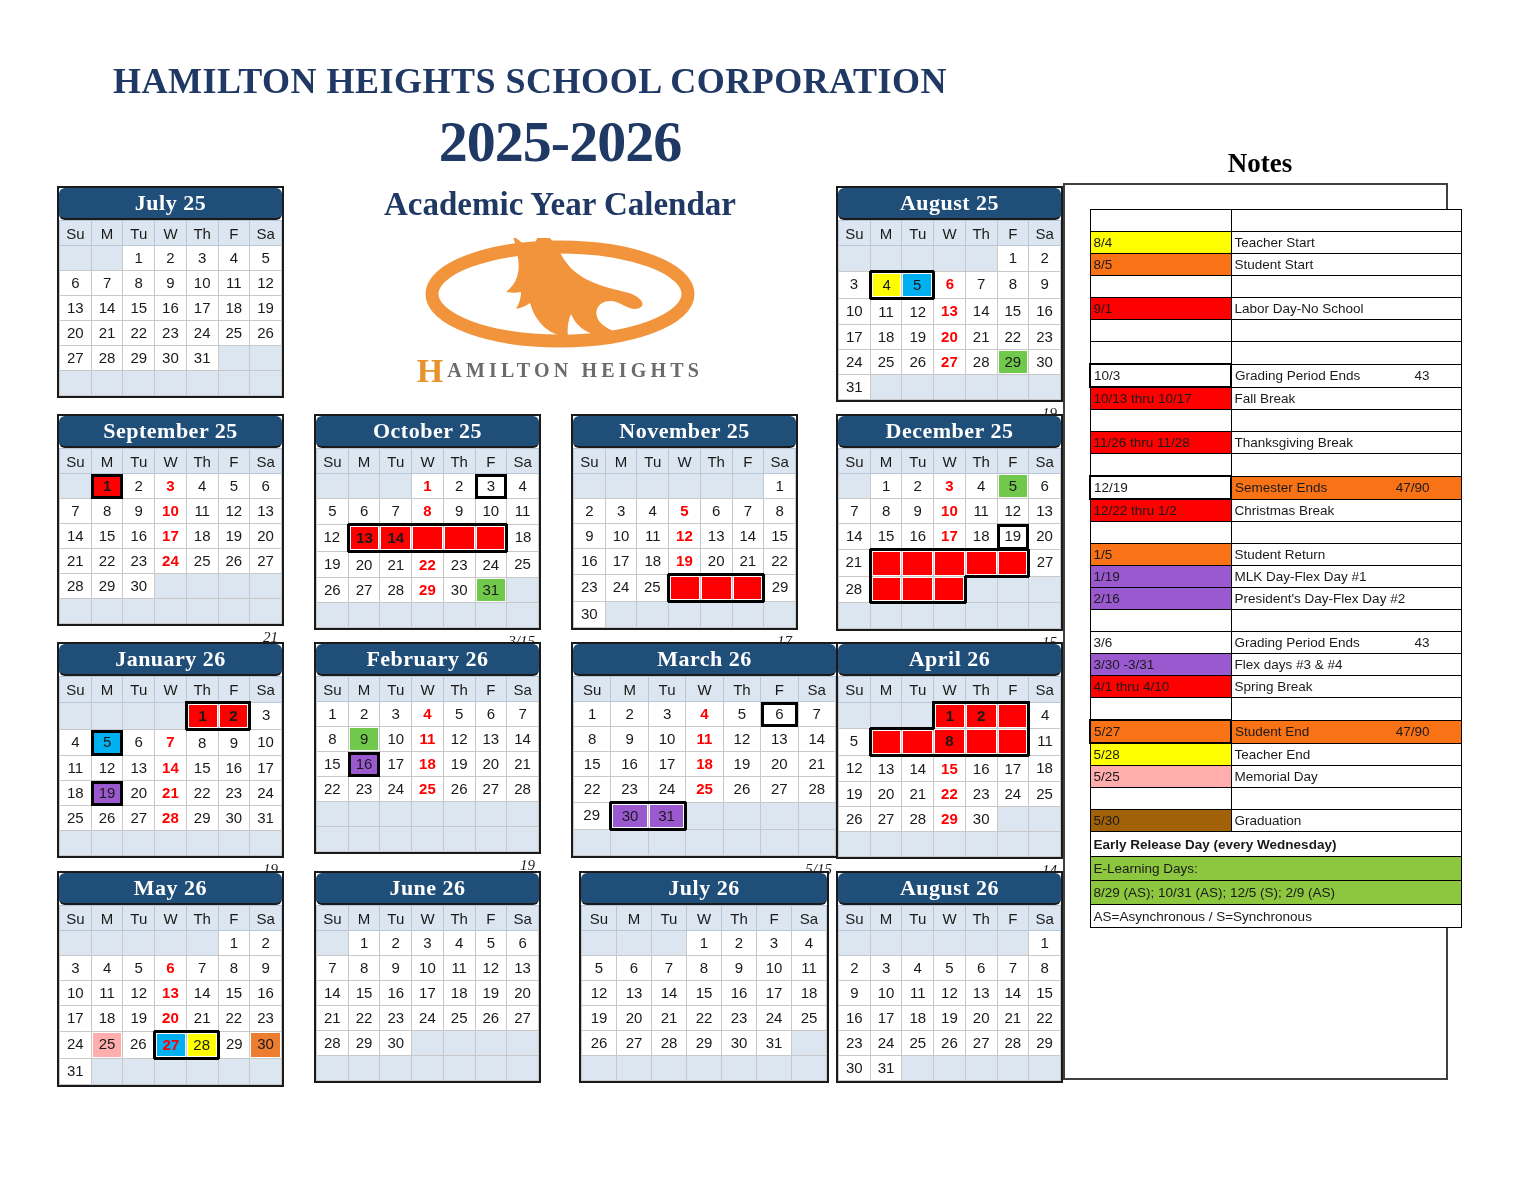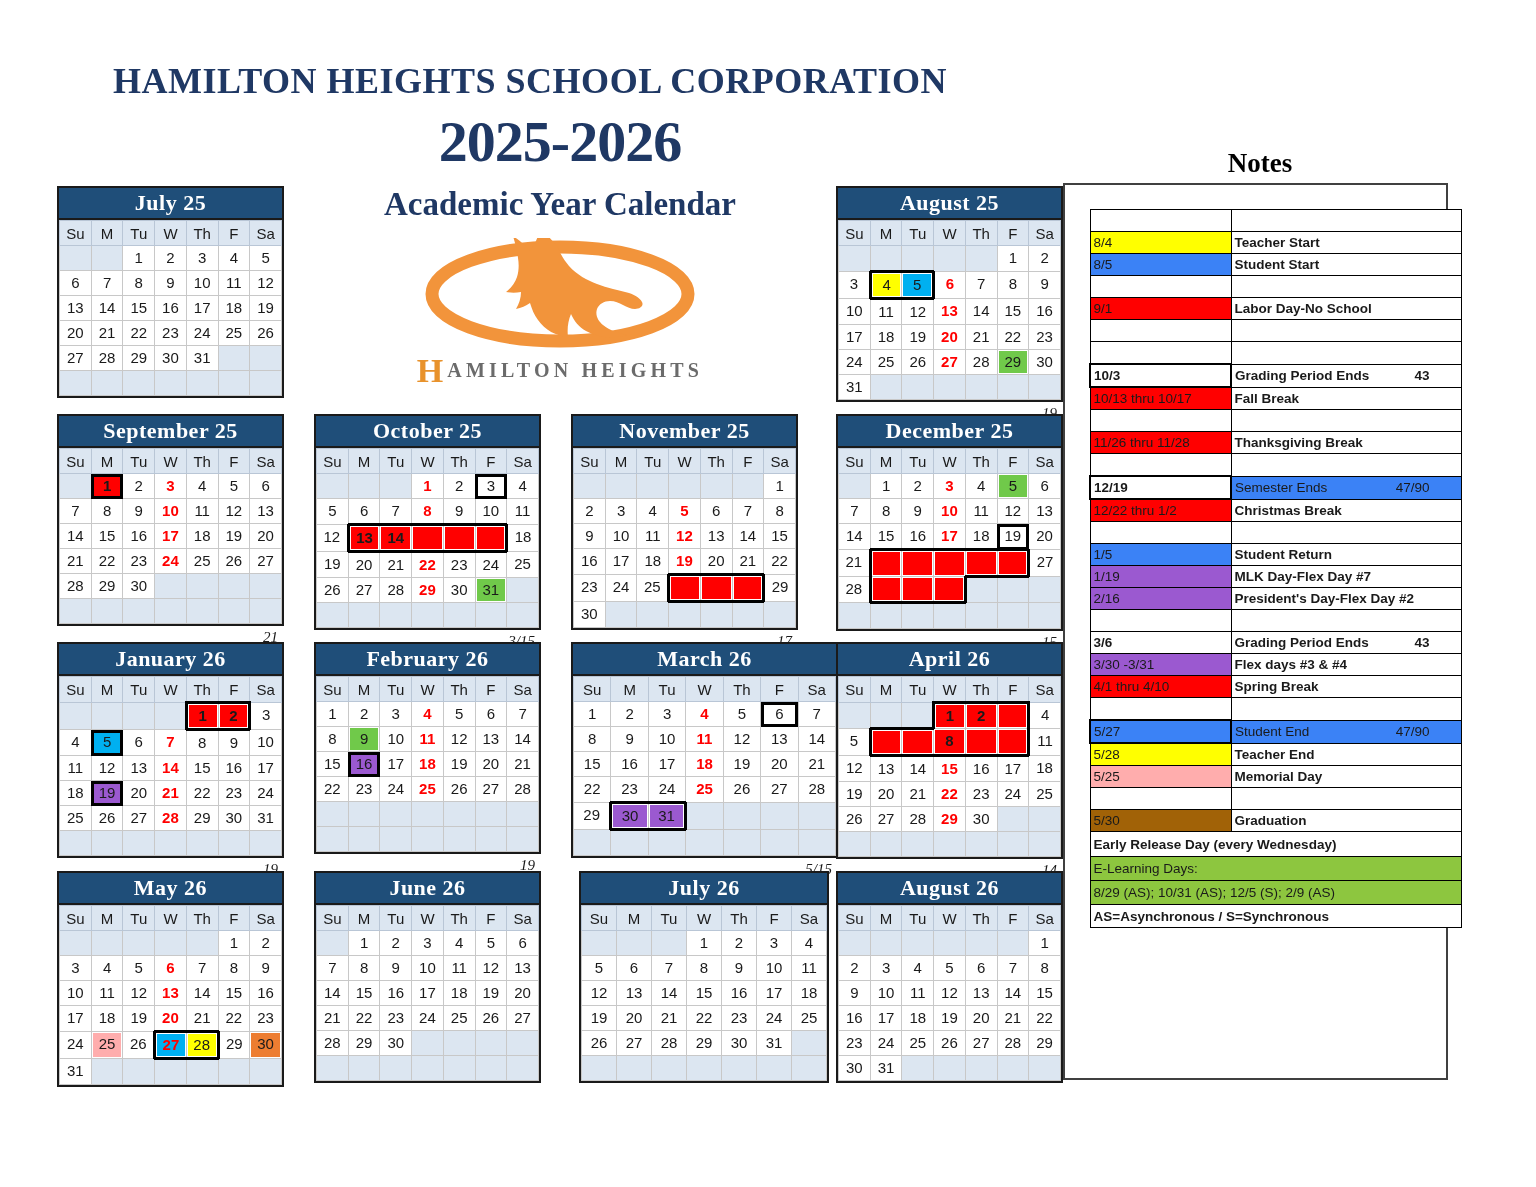--- a/index.html
+++ b/index.html
@@ -43,20 +43,21 @@
     letter-spacing:4.2px;
   }
 
   
   .month{position:absolute;border:2px solid #1a1a1a;background:#fff;box-sizing:border-box;}
   .m-title{
     background:#1F4E79;color:#ffffff;text-align:center;
     font-family:"Liberation Serif", serif;font-weight:bold;font-size:22px;
     height:30px;line-height:30px;letter-spacing:.5px;
     border-bottom:2px solid #1a1a1a;
+    border-radius:6px;
   }
   table.cal{border-collapse:collapse;width:100%;table-layout:fixed;}
   table.cal th{
     background:#DCE6F1;color:#1a1a1a;font-weight:normal;font-size:15px;
     height:22px;border:1px solid #b9c6d6;
     font-family:"Liberation Sans", sans-serif;
   }
   table.cal td{
     height:22px;text-align:center;font-size:15px;color:#1a1a1a;
     border:1px solid #c8c8c8;background:#ffffff;
@@ -100,27 +101,27 @@
     border-collapse:collapse;table-layout:fixed;
   }
   #notes-table td{
     border:1px solid #000;height:21px;font-size:13.5px;color:#1a1a1a;
     padding:0 3px;overflow:hidden;white-space:nowrap;
     font-family:"Liberation Sans", sans-serif;
   }
   #notes-table td.c-date{width:134px;}
   #notes-table td.c-desc{width:223px;}
   .n-yellow{background:#FFFF00;}
-  .n-cyan{background:#3b82f6;}
+  .n-cyan{background:#f97316;}
   .n-red{background:#FF0000;}
   .n-purple{background:#9B59D0;}
   .n-pink{background:#FFADAD;}
   .n-orange{background:#a16207;}
   .n-green{background:#8DC63F;}
-  .n-white{background:#ffffff;font-weight:bold;}
+  .n-white{background:#ffffff;}
   .thick{border:2px solid #000 !important;}
   .spanfull{padding-left:5px;}
   .erd{color:#FF0000;font-weight:bold;font-size:16px;}
   .cnt-num{margin-left:auto;padding-right:28px;}
   .row-flex{display:flex;align-items:center;height:100%;}
 </style>
 </head>
 <body>
 
 <div id="header">
@@ -2468,21 +2469,21 @@
         <td class="c-desc n-white">
           <div class="row-flex">
             <span>Student Return</span>
           </div>
         </td>
       </tr>
       <tr>
         <td class="c-date n-purple">1/19</td>
         <td class="c-desc n-white">
           <div class="row-flex">
-            <span>MLK Day-Flex Day #7</span>
+            <span>MLK Day-Flex Day #1</span>
           </div>
         </td>
       </tr>
       <tr>
         <td class="c-date n-purple">2/16</td>
         <td class="c-desc n-white">
           <div class="row-flex">
             <span>President's Day-Flex Day #2</span>
           </div>
         </td>

